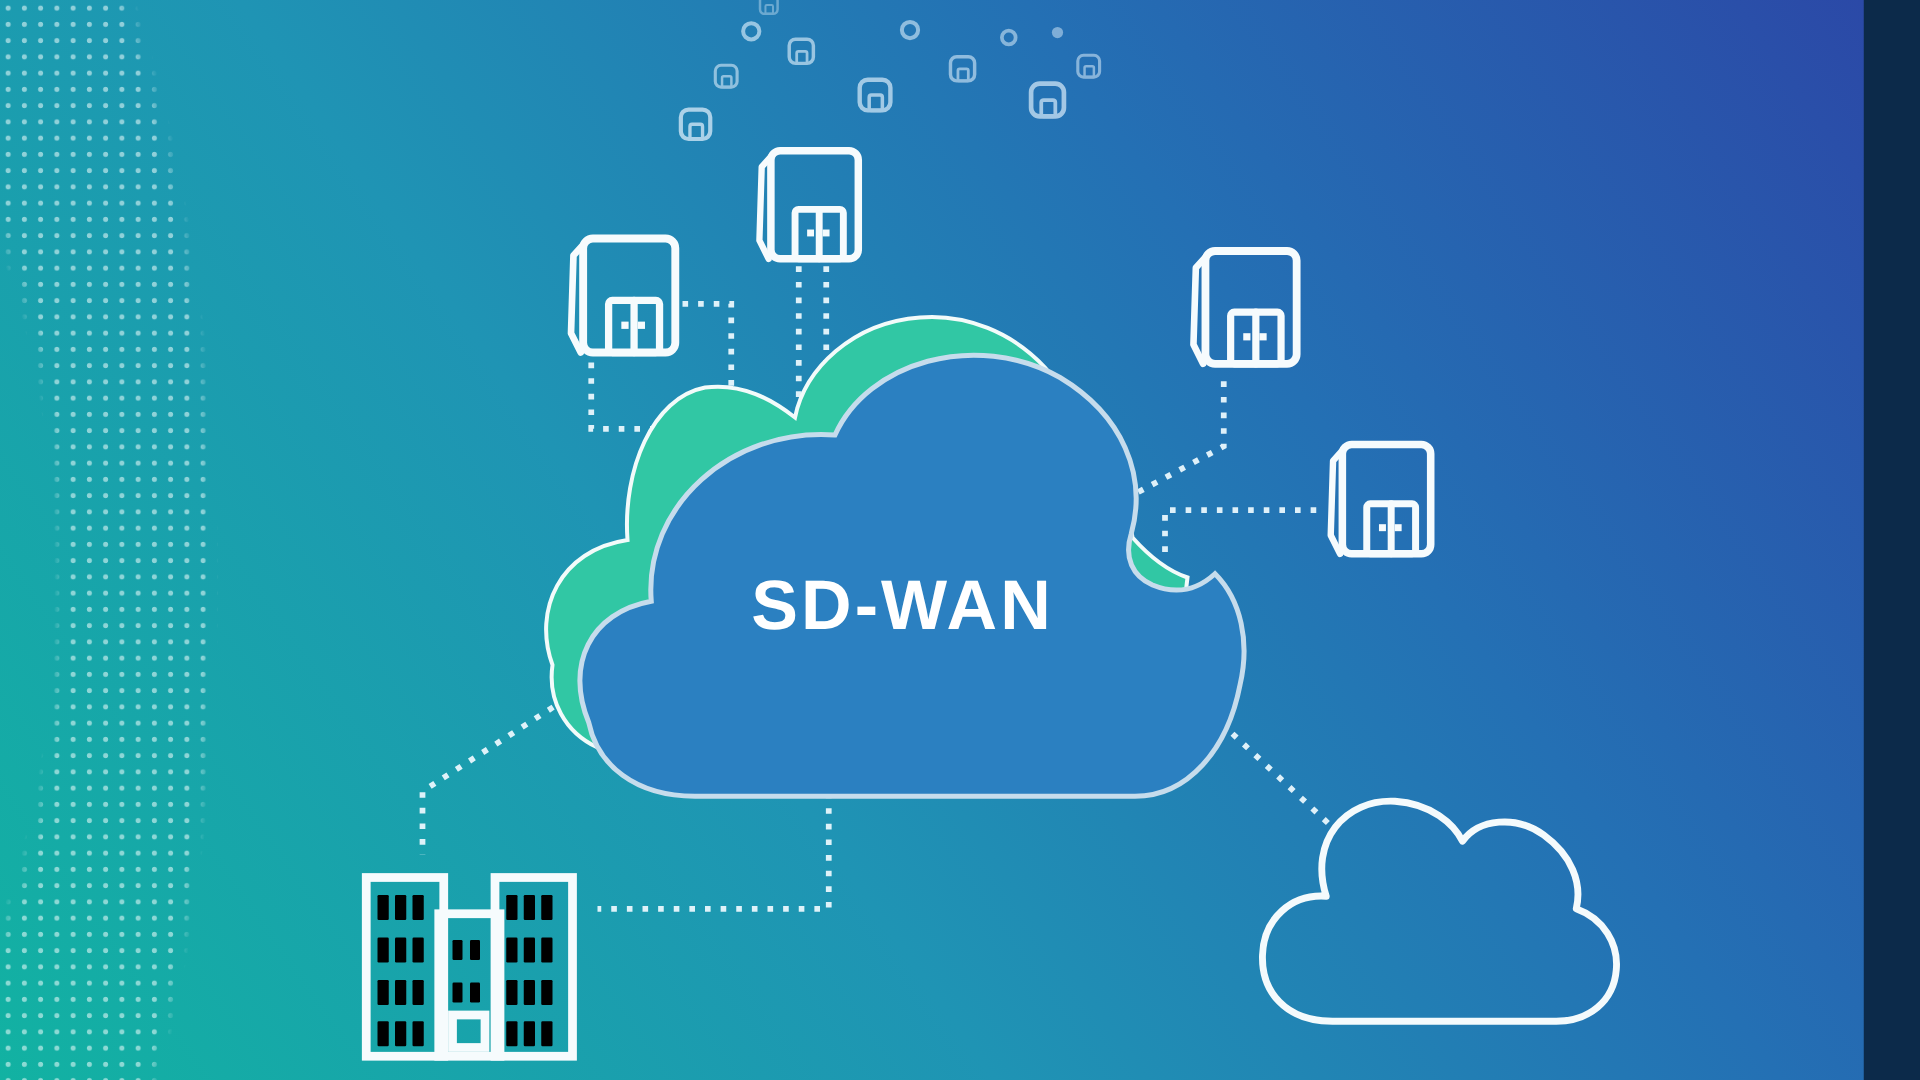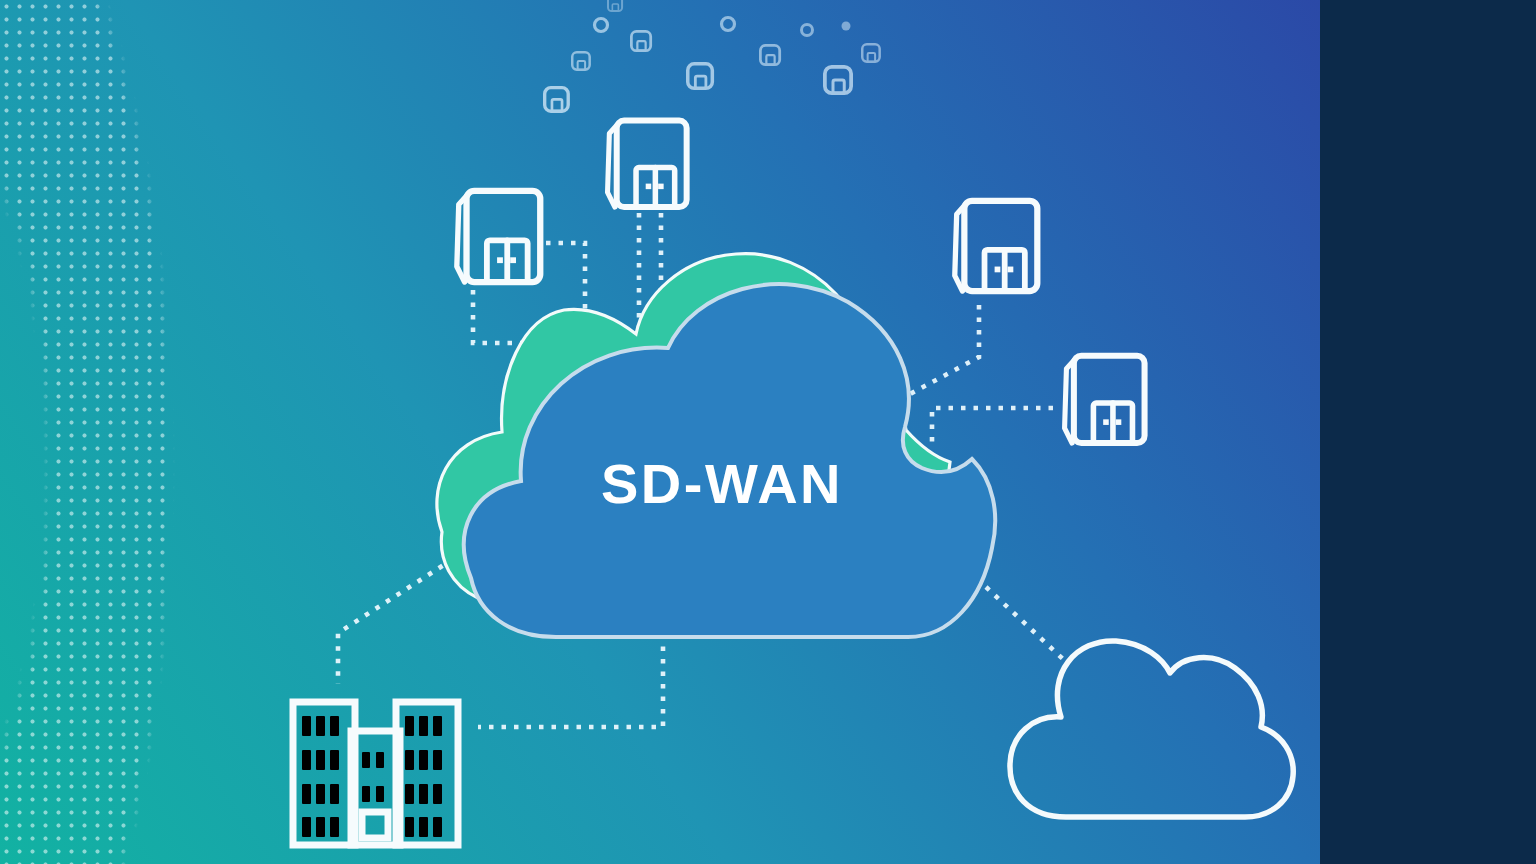--- a/index.html
+++ b/index.html
@@ -1,17 +1,17 @@
 <!DOCTYPE html>
 <html><head>
 <meta charset="utf-8">
 <style>
   html,body{margin:0;padding:0;background:#0c2a4a;}
   .stage{
-    position:relative;width:1320px;height:864px;overflow:hidden;
+    position:relative;width:1491px;height:864px;overflow:hidden;
     background:linear-gradient(55deg,#12b2a2 0%,#1f94b4 38%,#2470b4 68%,#2b49a7 100%);
     font-family:"Liberation Sans",sans-serif;
   }
   .dot-band{
     position:absolute;top:0;left:0;width:235px;height:864px;
     background-image:radial-gradient(circle,rgba(240,253,252,.55) 1.7px,rgba(240,253,252,0) 2.4px);
     background-size:13px 13px;
     -webkit-mask-image:radial-gradient(ellipse 300px 790px at -95px 54%,transparent 46%,#000 50%,#000 86%,transparent 90%);
     mask-image:radial-gradient(ellipse 300px 790px at -95px 54%,transparent 46%,#000 50%,#000 86%,transparent 90%);
   }

